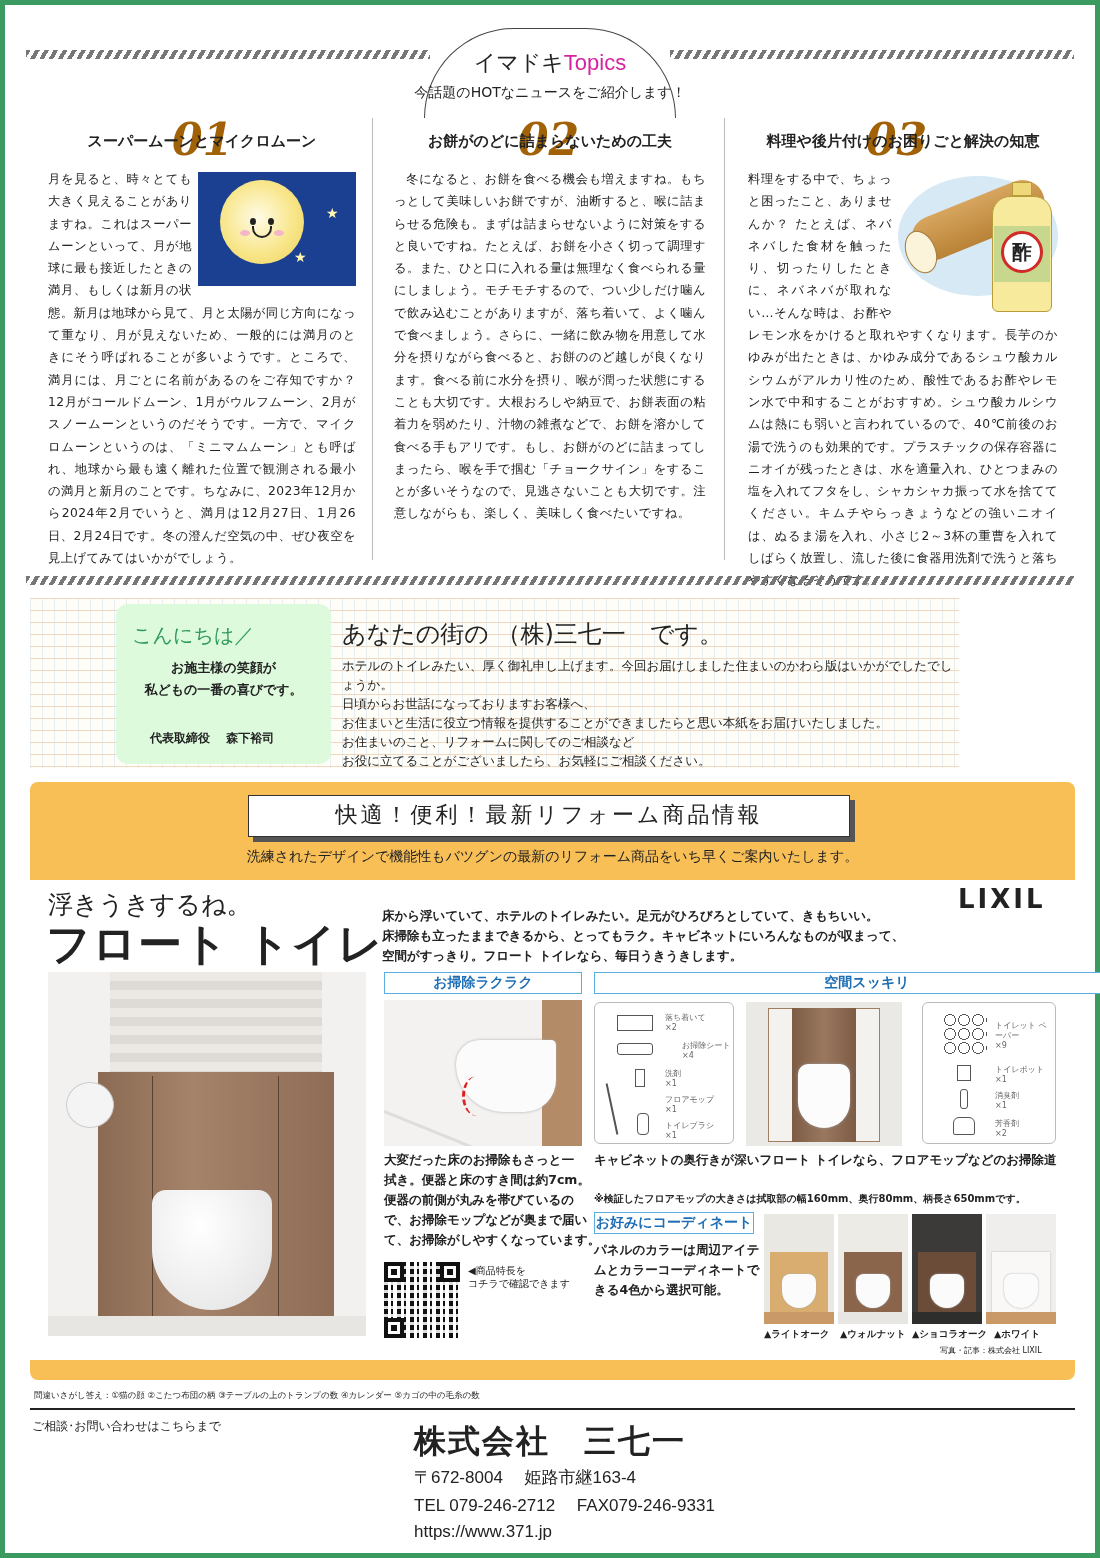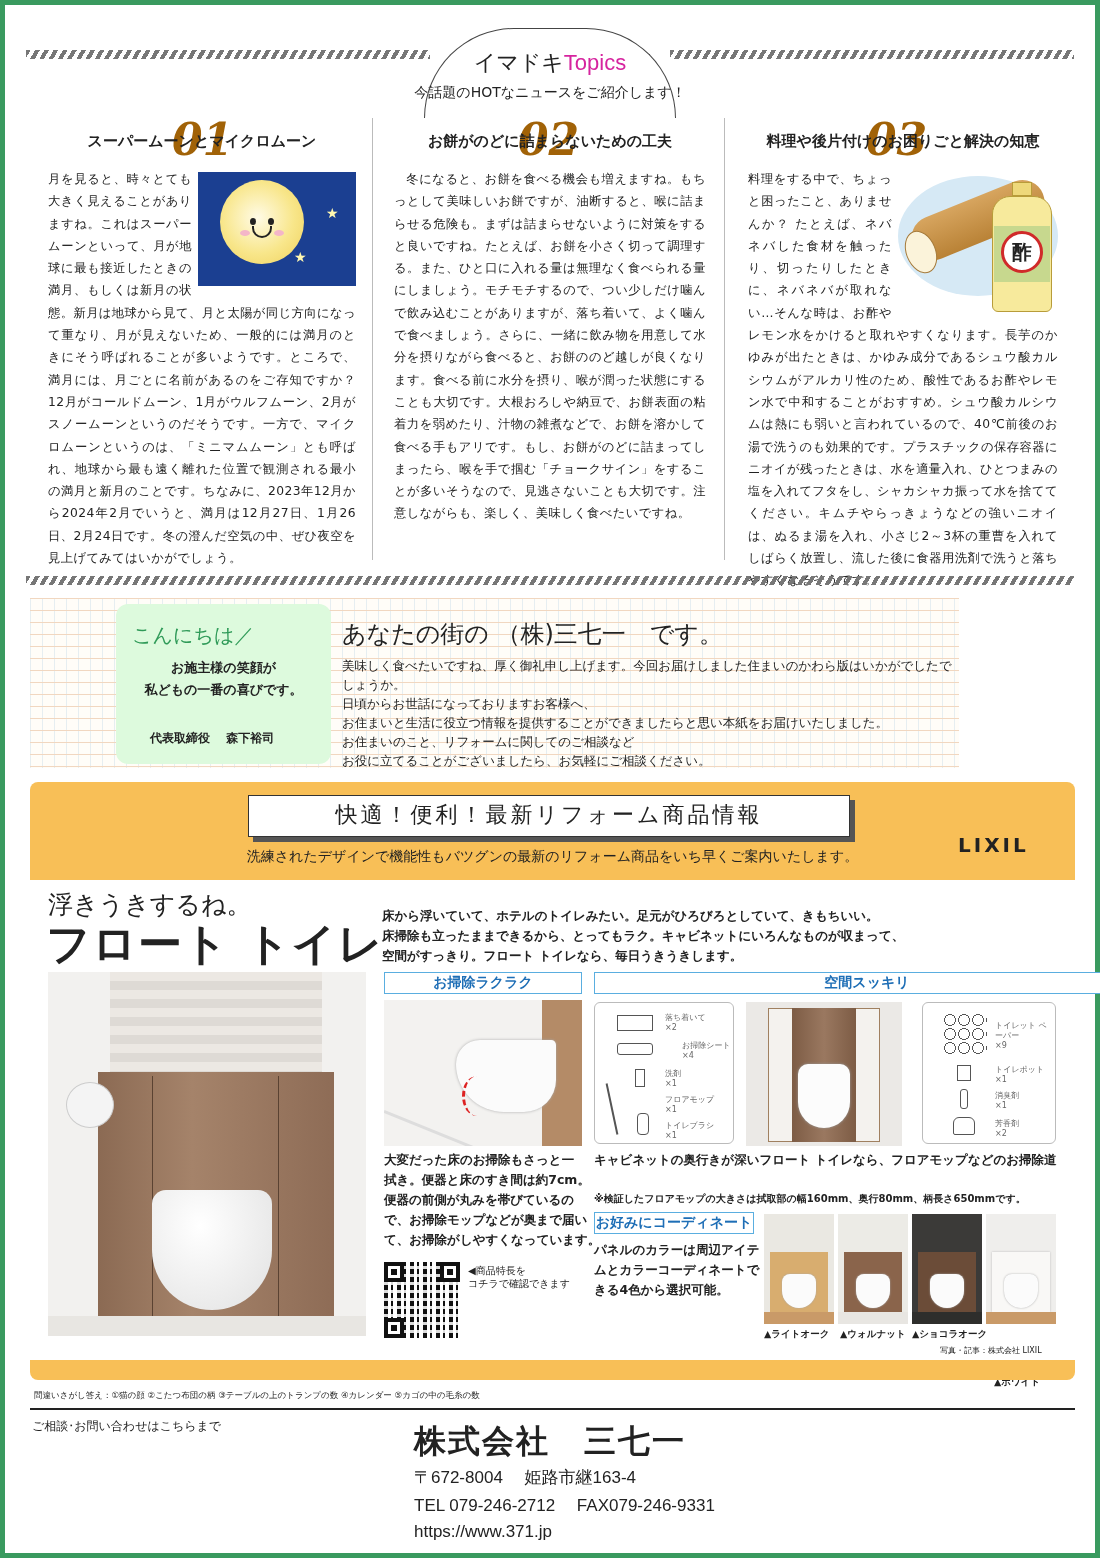--- a/index.html
+++ b/index.html
@@ -48,21 +48,21 @@
   .greet-head { position: absolute; left: 312px; top: 20px; font-size: 24px; }
   .greet-body { position: absolute; left: 312px; top: 58px; font-size: 12.5px; line-height: 19px; }
 
   
   .orange-top { position: absolute; left: 30px; top: 782px; width: 1045px; height: 98px; background: #f8bf57; border-radius: 8px 8px 0 0; }
   .reform-title-box { position: absolute; left: 248px; top: 795px; width: 602px; height: 42px; background: #fff; border: 1.5px solid #333; box-shadow: 5px 5px 0 #555; text-align: center; font-size: 22px; line-height: 38px; letter-spacing: 3px; }
   .reform-sub { position: absolute; left: 30px; top: 848px; width: 1045px; text-align: center; font-size: 14px; }
   .float-catch { position: absolute; left: 48px; top: 888px; font-size: 25px; }
   .float-name { position: absolute; left: 46px; top: 915px; font-size: 44px; font-weight: bold; letter-spacing: 1px; }
   .float-desc { position: absolute; left: 382px; top: 906px; font-size: 12.5px; line-height: 20px; font-weight: bold; }
-  .lixil { position: absolute; left: 958px; top: 833px; font-size: 20px; font-weight: 900; letter-spacing: 3px; font-family: "DejaVu Sans", sans-serif; }
+  .lixil { position: absolute; left: 958px; top: 884px; font-size: 26px; font-weight: 900; letter-spacing: 3px; font-family: "DejaVu Sans", sans-serif; }
 
   .main-photo { position: absolute; left: 48px; top: 972px; width: 318px; height: 364px; background: #f2f1ef; overflow: hidden; }
   .mp-tile { position: absolute; left: 62px; top: 0; width: 212px; height: 108px; background: repeating-linear-gradient(0deg, #dedad5 0 9px, #ece8e3 9px 18px); }
   .mp-cab { position: absolute; left: 50px; top: 100px; width: 236px; height: 244px; background: linear-gradient(90deg, #8b6a53, #a5836a 40%, #8e6c56); }
   .mp-line { position: absolute; top: 104px; width: 1px; height: 240px; background: #5a4232; }
   .mp-bowl { position: absolute; left: 104px; top: 218px; width: 120px; height: 120px; background: radial-gradient(ellipse at 40% 30%, #ffffff, #e1e1e1); border-radius: 14px 14px 60px 60px; }
   .mp-floor { position: absolute; left: 0; top: 344px; width: 318px; height: 20px; background: #e8e6e2; }
   .mp-roll { position: absolute; left: 18px; top: 110px; width: 48px; height: 46px; background: #f4f4f4; border-radius: 50%; border: 1px solid #ccc; }
 
   .lab-box { position: absolute; height: 22px; border: 1.5px solid #5aaee0; background: #fff; color: #1e6eb6; font-weight: bold; font-size: 14px; text-align: center; line-height: 19px; }
@@ -163,21 +163,21 @@
   <div class="greet-card">
     <div class="greet-hello">こんにちは／</div>
     <div class="greet-line">
       <div>お施主様の笑顔が</div>
       <div style="white-space:nowrap;">私どもの一番の喜びです。</div>
     </div>
     <div class="greet-sign">代表取締役　 森下裕司</div>
   </div>
   <div class="greet-head">あなたの街の （株)三七一　です。</div>
   <div class="greet-body">
-    <div>美味しく食べたいですね、厚く御礼申し上げます。今回お届けしました住まいのかわら版はいかがでしたでしょうか。</div>
+    <div>ホテルのトイレみたい、厚く御礼申し上げます。今回お届けしました住まいのかわら版はいかがでしたでしょうか。</div>
     <div>日頃からお世話になっておりますお客様へ、</div>
     <div>お住まいと生活に役立つ情報を提供することができましたらと思い本紙をお届けいたしました。</div>
     <div>お住まいのこと、リフォームに関してのご相談など</div>
     <div>お役に立てることがございましたら、お気軽にご相談ください。</div>
   </div>
 </div>
 
 <div class="orange-top"></div>
 <div class="reform-title-box">快適！便利！最新リフォーム商品情報</div>
 <div class="reform-sub">洗練されたデザインで機能性もバツグンの最新のリフォーム商品をいち早くご案内いたします。</div>
@@ -309,21 +309,21 @@
   </div>
 <div class="swatch" style="left:986px; background:#efeeec;">
     <div class="cab" style="background:#f9f8f6; box-shadow:0 0 2px #bbb;"></div>
     <div class="bowl"></div>
     <div class="flr"></div>
   </div>
 
 <div class="swatch-label" style="left:764px;">▲ライトオーク</div>
 <div class="swatch-label" style="left:840px;">▲ウォルナット</div>
 <div class="swatch-label" style="left:912px;">▲ショコラオーク</div>
-<div class="swatch-label" style="left:994px;margin-top:48px;">▲ホワイト</div>
+<div class="swatch-label" style="left:994px;">▲ホワイト</div>
 
 <div class="credit">写真・記事：株式会社 LIXIL</div>
 <div class="orange-bottom"></div>
 
 <div class="answer">間違いさがし答え：①猫の顔 ②こたつ布団の柄 ③テーブルの上のトランプの数 ④カレンダー ⑤カゴの中の毛糸の数</div>
 <div class="footer-rule"></div>
 <div class="contact-label">ご相談･お問い合わせはこちらまで</div>
 <div class="company">株式会社　三七一</div>
 <div class="addr" style="top:1466px;">〒672-8004　 姫路市継163-4</div>
 <div class="addr" style="top:1494px;">TEL 079-246-2712　 FAX079-246-9331</div>

